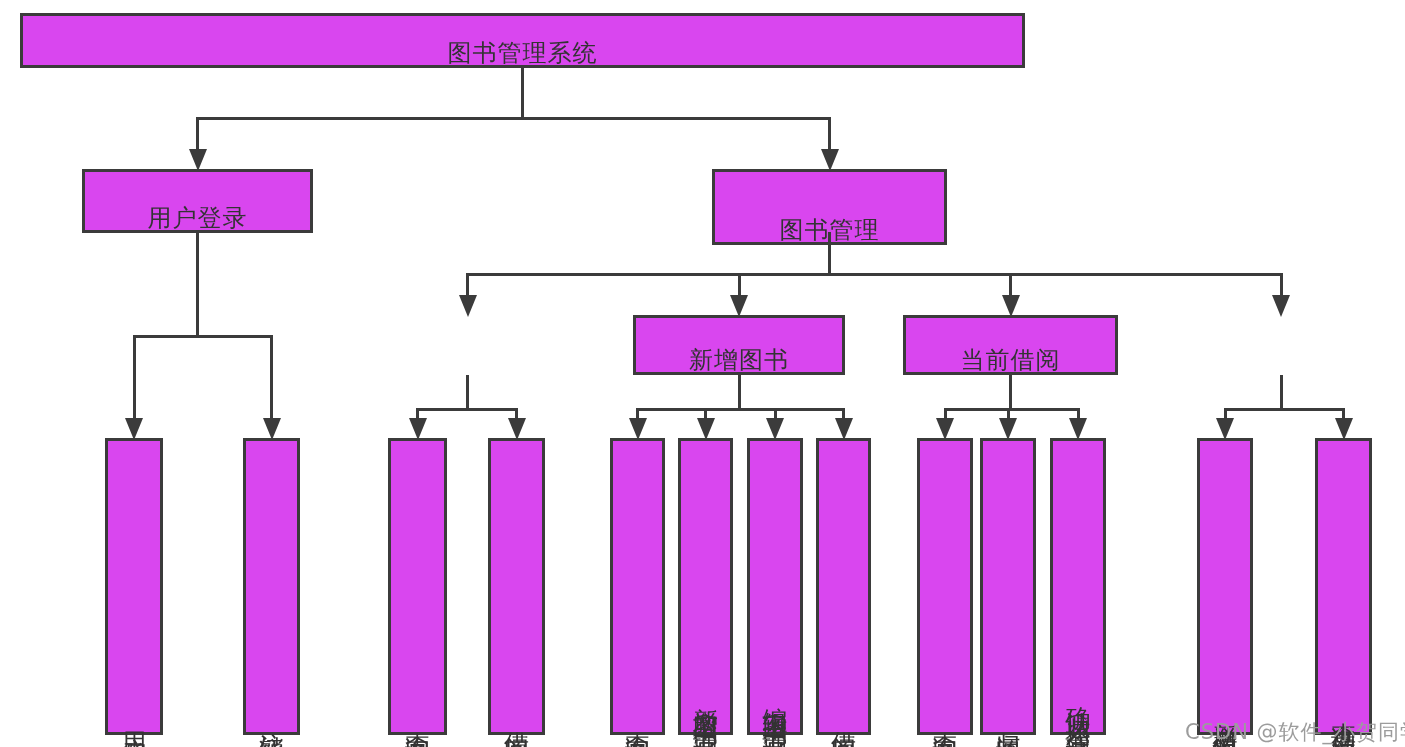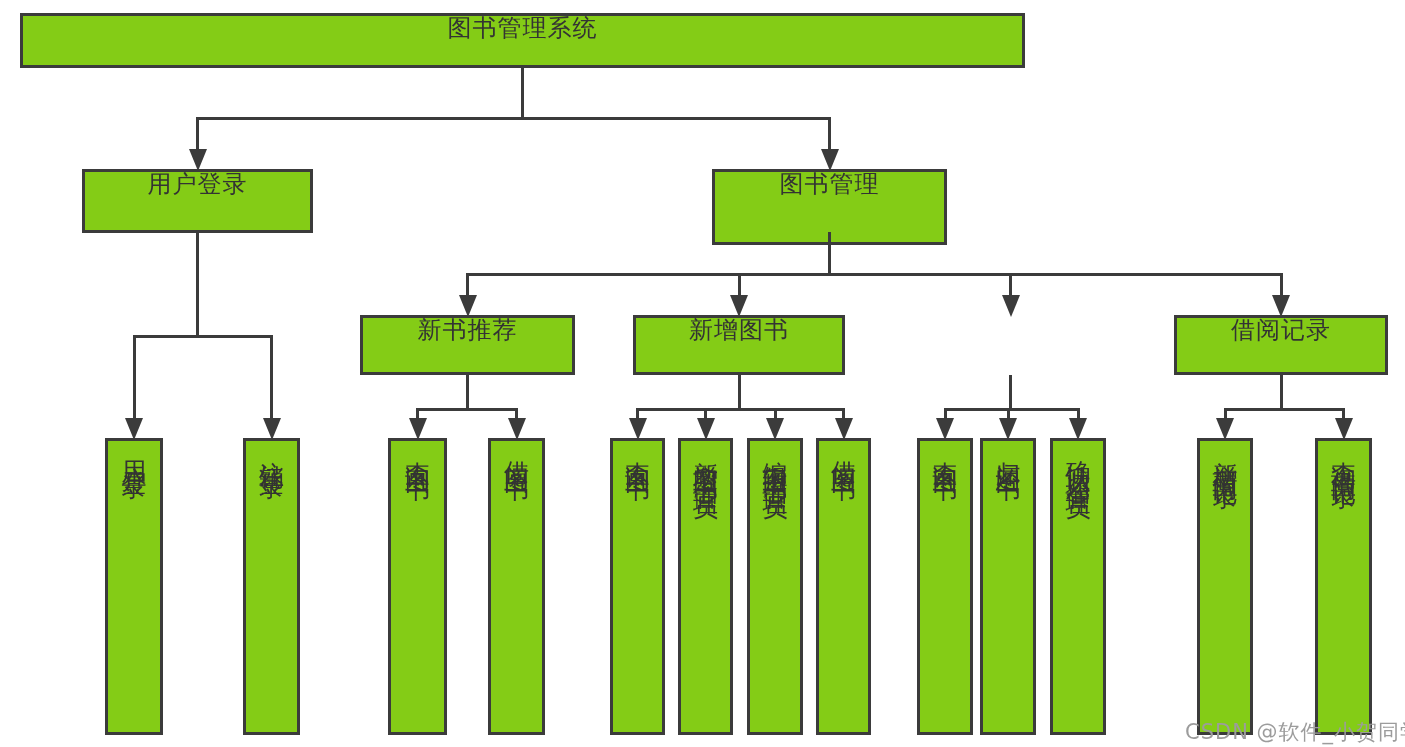--- a/index.html
+++ b/index.html
@@ -8,23 +8,23 @@
     width: 1405px;
     height: 747px;
     background: #ffffff;
     font-family: "DejaVu Sans", "Liberation Sans", sans-serif;
     overflow: hidden;
   }
   .box {
     position: absolute;
     box-sizing: border-box;
     border: 3px solid #3b3b3b;
-    background: #84cc16;
+    background: #d946ef;
     display: flex;
-    align-items: flex-start;
+    align-items: flex-end;
     justify-content: center;
     color: #333333;
   }
   .ht {
     font-size: 24px;
     letter-spacing: 1px;
     white-space: nowrap;
     line-height: 1;
   }
   .vt {
@@ -62,28 +62,25 @@
     <span class="ht">图书管理系统</span>
   </div>
 
   <div class="box" style="left:82px;top:169px;width:231px;height:64px">
     <span class="ht">用户登录</span>
   </div>
   <div class="box" style="left:712px;top:169px;width:235px;height:76px">
     <span class="ht">图书管理</span>
   </div>
 
-  <div class="box" style="left:360px;top:315px;width:215px;height:60px">
-    <span class="ht">新书推荐</span>
-  </div>
   <div class="box" style="left:633px;top:315px;width:212px;height:60px">
     <span class="ht">新增图书</span>
   </div>
-  <div class="box" style="left:1174px;top:315px;width:214px;height:60px">
-    <span class="ht">借阅记录</span>
+  <div class="box" style="left:903px;top:315px;width:215px;height:60px">
+    <span class="ht">当前借阅</span>
   </div>
 
   <div class="box" style="left:105px;top:438px;width:58px;height:297px">
     <span class="vt">用户登录</span>
   </div>
   <div class="box" style="left:243px;top:438px;width:57px;height:297px">
     <span class="vt">注销登录</span>
   </div>
 
   <div class="box" style="left:388px;top:438px;width:59px;height:297px">

